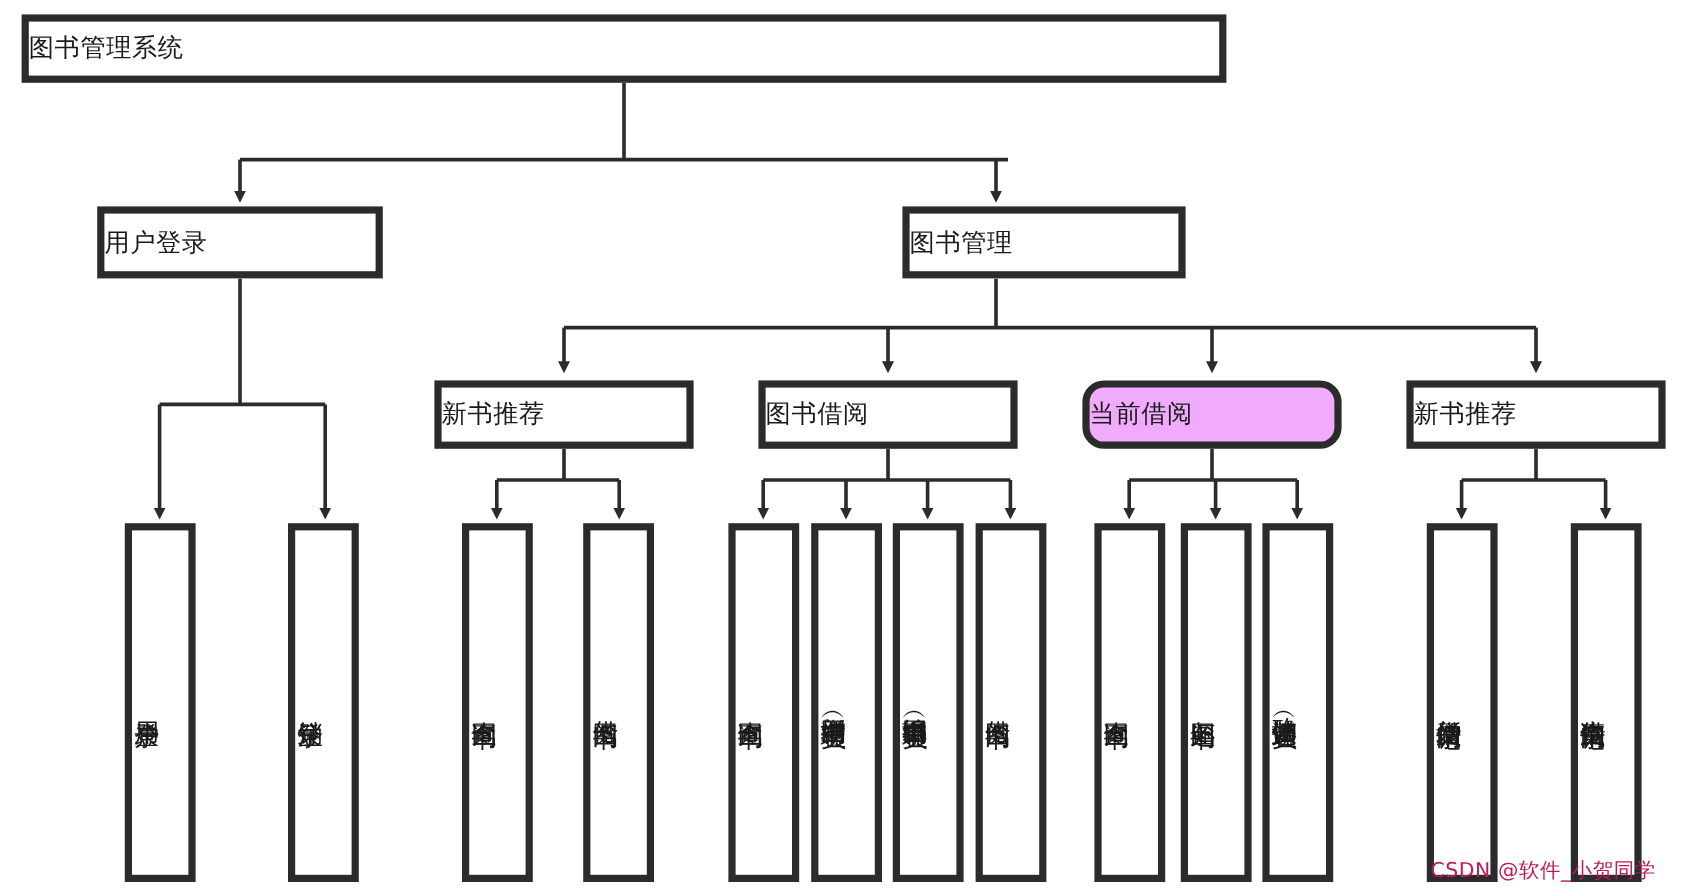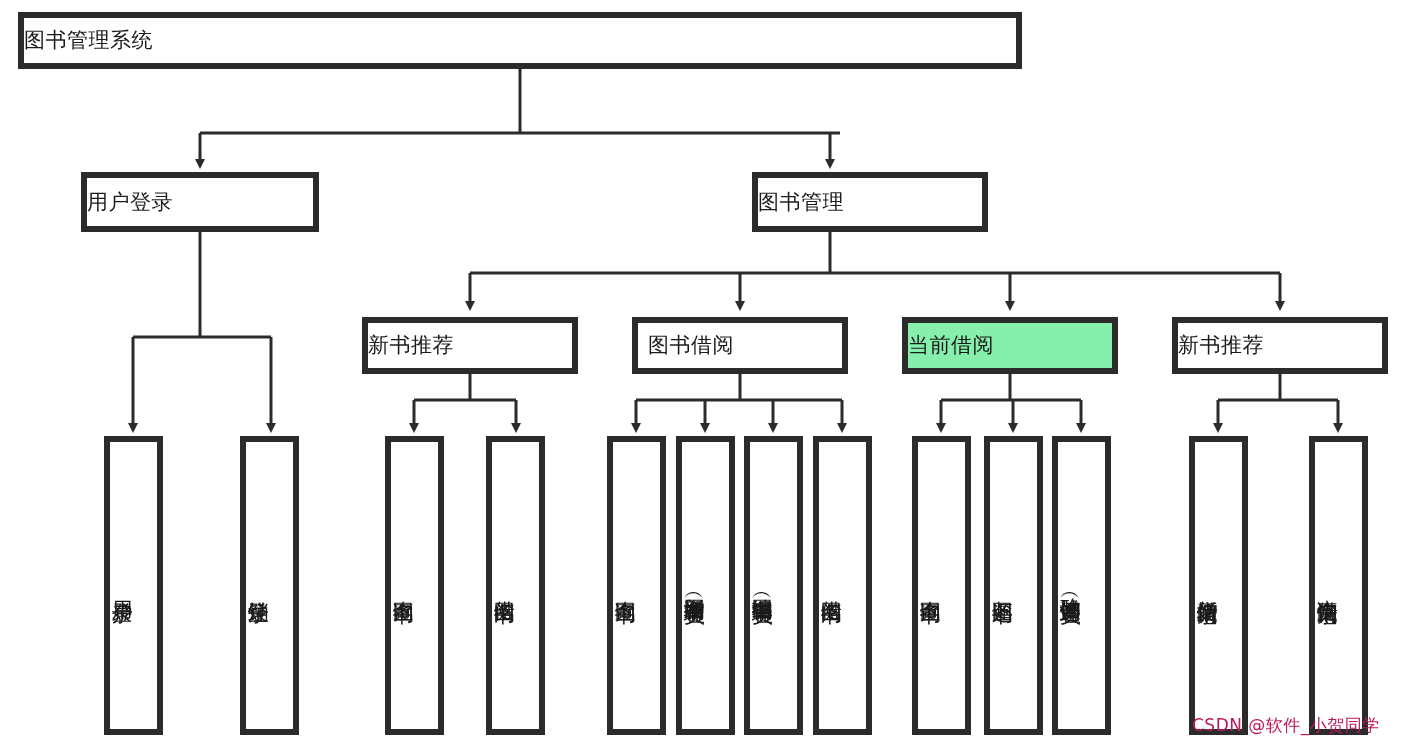--- a/index.html
+++ b/index.html
@@ -136,24 +136,24 @@
   <div class="node" style="left: 81px; top: 172px; width: 238px; height: 60px; border-color: rgb(43, 43, 43); background: rgb(255, 255, 255); color: rgb(26, 26, 26);">
     <span class="label">用户登录</span>
   </div>
   <div class="node" style="left: 752px; top: 172px; width: 236px; height: 60px; border-color: rgb(43, 43, 43); background: rgb(255, 255, 255); color: rgb(26, 26, 26);">
     <span class="label">图书管理</span>
   </div>
 
   <div class="node" style="left: 362px; top: 317px; width: 216px; height: 57px; border-color: rgb(43, 43, 43); background: rgb(255, 255, 255); color: rgb(26, 26, 26);">
     <span class="label">新书推荐</span>
   </div>
-  <div class="node" style="left: 632px; top: 317px; width: 216px; height: 57px; border-color: rgb(43, 43, 43); background: rgb(255, 255, 255); color: rgb(26, 26, 26); padding-left: 10px;">
+  <div class="node" style="left: 632px; top: 317px; width: 216px; height: 57px; border-color: rgb(43, 43, 43); background: rgb(255, 255, 255); color: rgb(26, 26, 26);">
     <span class="label">图书借阅</span>
   </div>
-  <div class="node" style="left: 902px; top: 317px; width: 216px; height: 57px; border-color: rgb(43, 43, 43); background: #86efac; color: rgb(26, 26, 26);">
+  <div class="node" style="left: 902px; top: 317px; width: 216px; height: 57px; border-color: rgb(43, 43, 43); background: #f0abfc; color: rgb(26, 26, 26); border-radius: 18px;">
     <span class="label">当前借阅</span>
   </div>
   <div class="node" style="left: 1172px; top: 317px; width: 216px; height: 57px; border-color: rgb(43, 43, 43); background: rgb(255, 255, 255); color: rgb(26, 26, 26);">
     <span class="label">新书推荐</span>
   </div>
 
   <div class="node leaf" style="left: 104px; top: 436px; width: 59px; height: 299px; border-color: rgb(43, 43, 43); background: rgb(255, 255, 255); color: rgb(26, 26, 26);">
     <span class="label">用户登录</span>
   </div>
   <div class="node leaf" style="left: 240px; top: 436px; width: 59px; height: 299px; border-color: rgb(43, 43, 43); background: rgb(255, 255, 255); color: rgb(26, 26, 26);">

